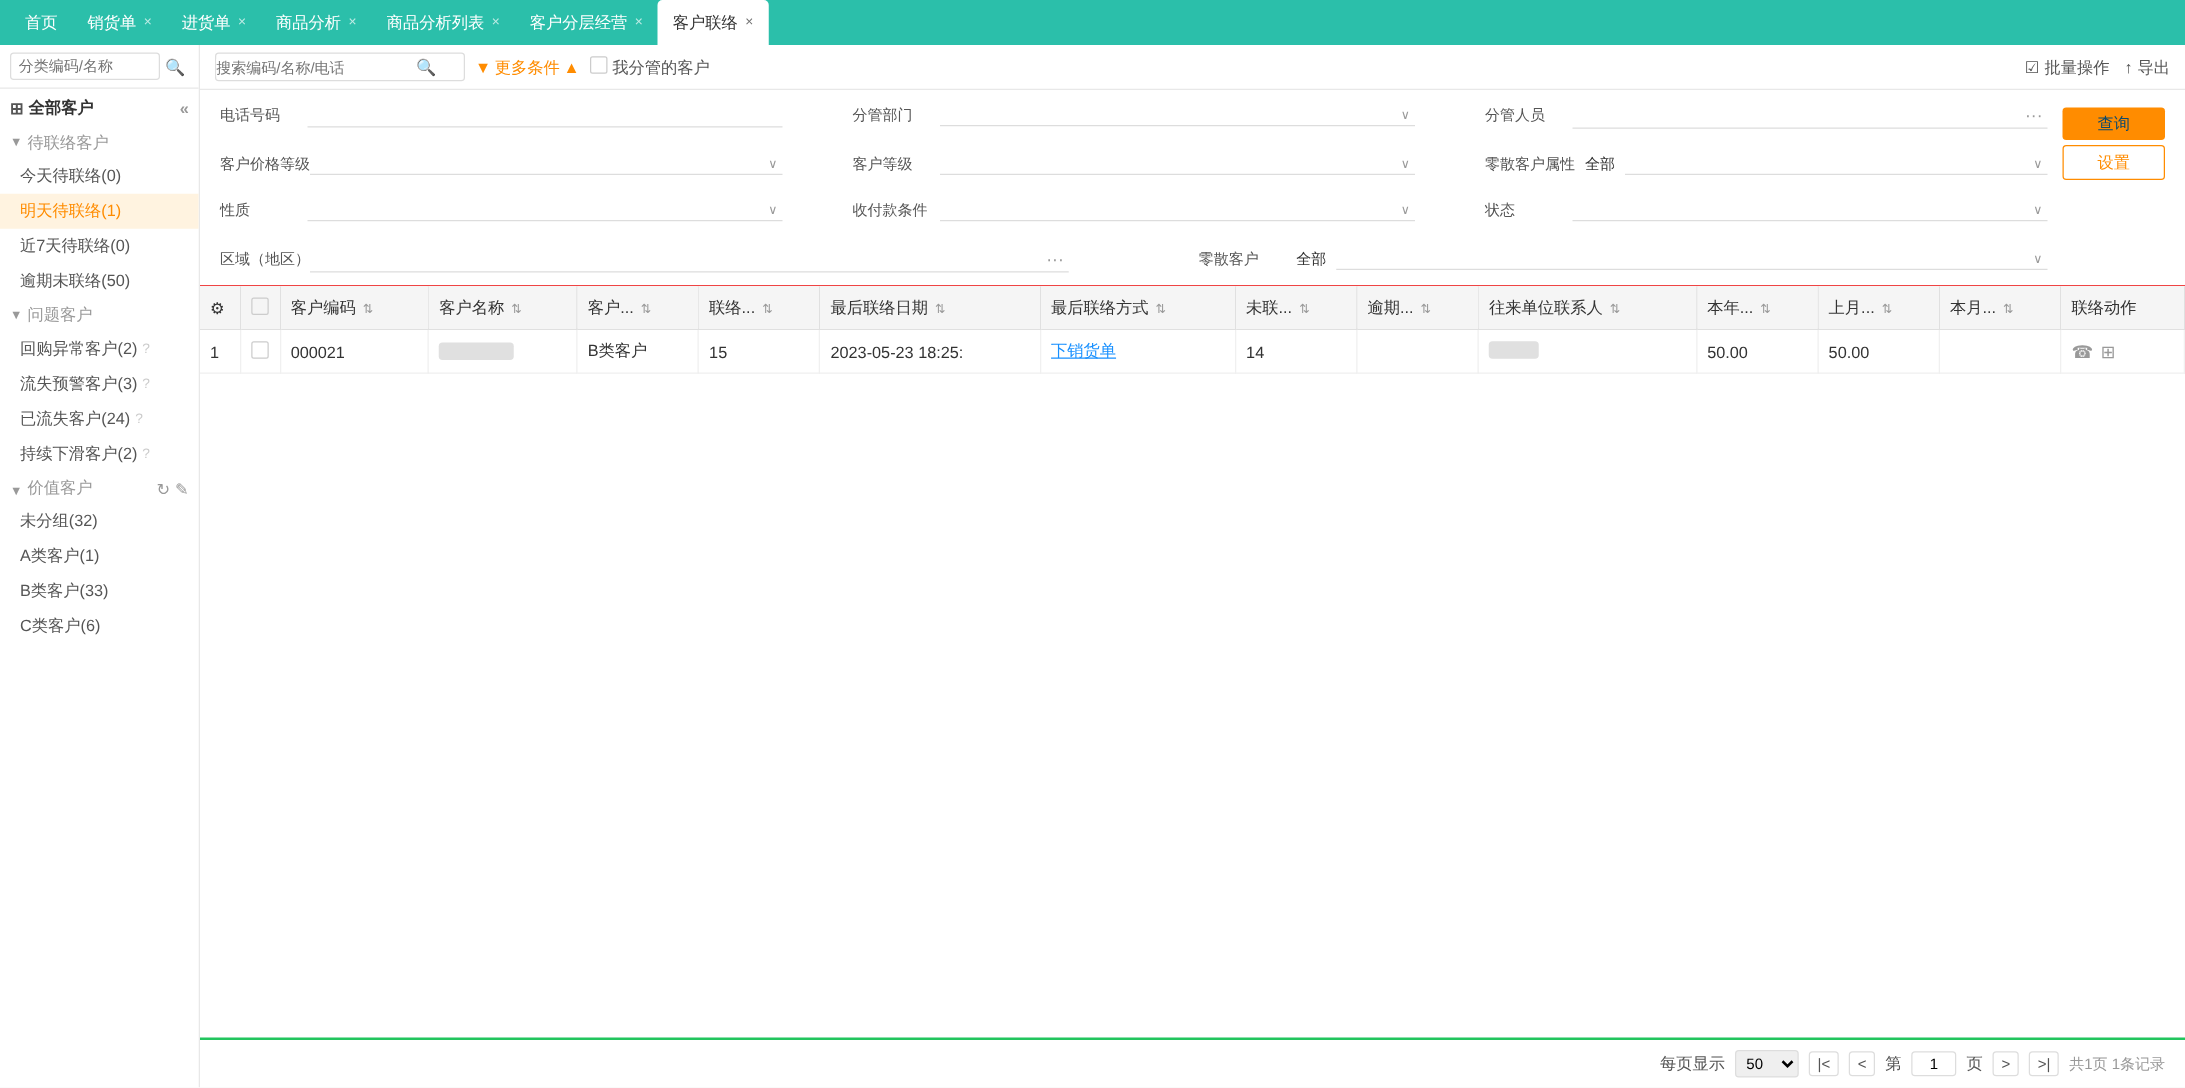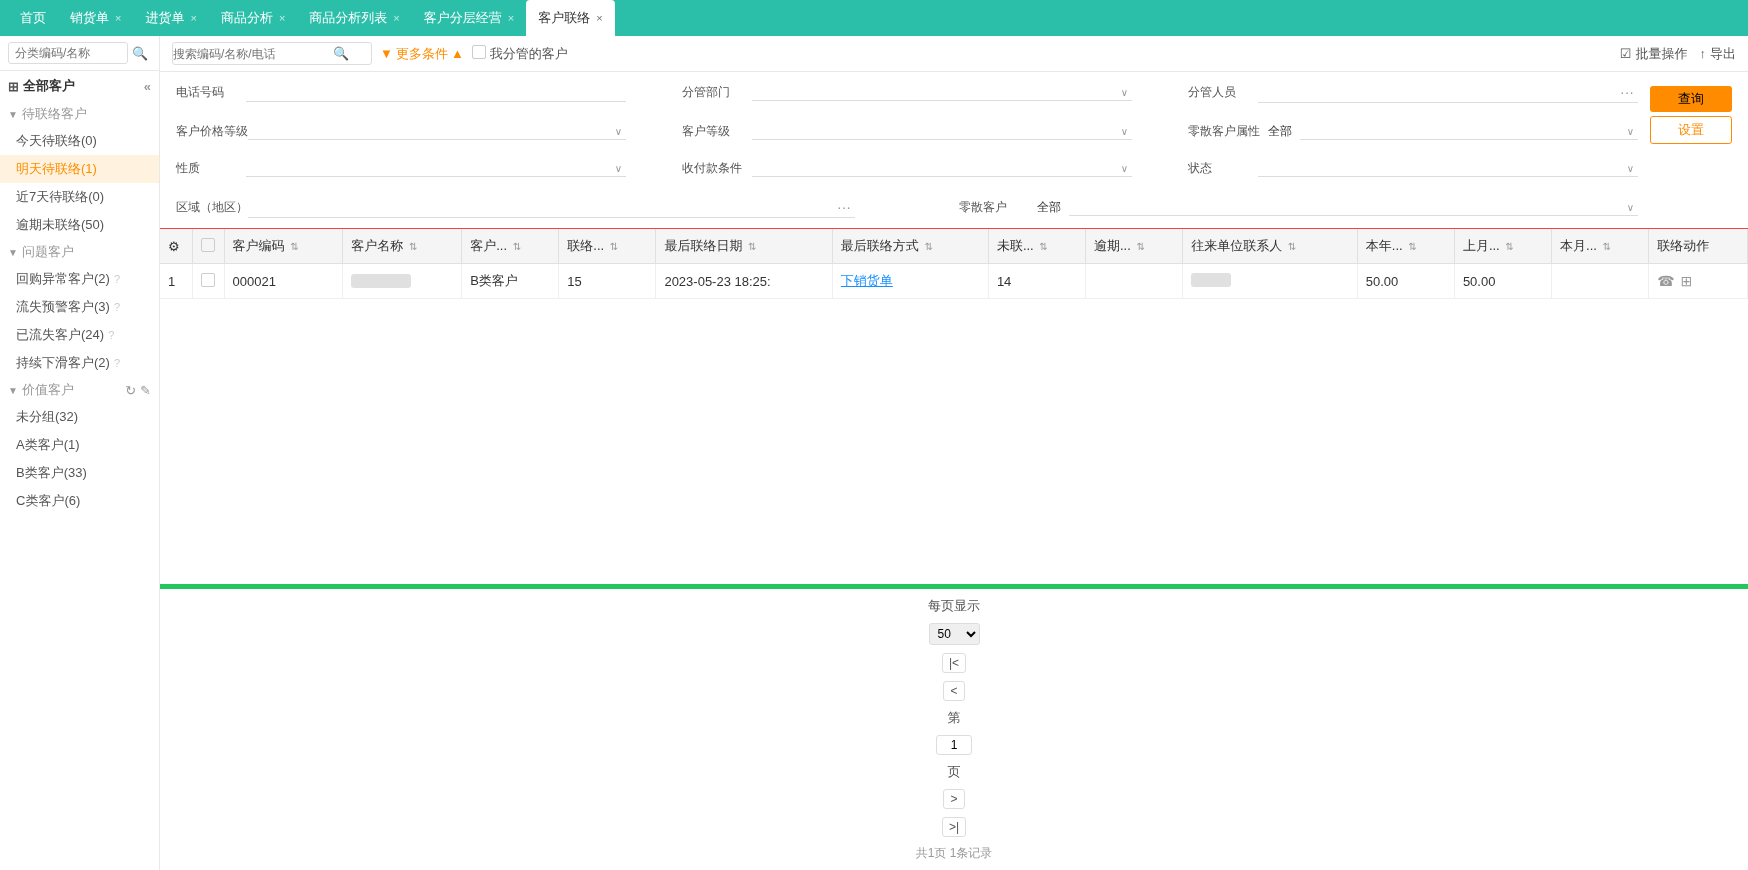--- a/index.html
+++ b/index.html
@@ -84,21 +84,21 @@
       cursor: pointer;
       color: #555;
       font-size: 12px;
       display: flex;
       align-items: center;
     }
     .sidebar-item.active { background: #fff3e0; color: #ff8c00; font-weight: 500; }
     .sidebar-item .question-icon { margin-left: 4px; color: #ccc; font-size: 11px; }
     .sidebar-value-section {
       display: flex;
-      align-items: center;
+      align-items: flex-end;
       padding: 4px 8px;
       color: #999;
       font-size: 12px;
     }
     .sidebar-value-section::before { content: '▼'; font-size: 10px; margin-right: 4px; }
     .sidebar-value-actions { margin-left: auto; display: flex; gap: 4px; }
 
     
     .content-area {
       flex: 1;
@@ -223,21 +223,21 @@
     }
     .filter-chevron { color: #999; font-size: 10px; }
     .filter-dots { color: #999; font-size: 14px; margin-left: 4px; cursor: pointer; }
     .action-buttons {
       display: flex;
       flex-direction: column;
       gap: 4px;
     }
     .btn-query {
       background: #ff8c00;
-      color: #000000;
+      color: #0c4a6e;
       border: none;
       border-radius: 3px;
       padding: 4px 28px;
       cursor: pointer;
       font-size: 13px;
     }
     .btn-set {
       background: #fff;
       color: #ff8c00;
       border: 1px solid #ff8c00;
@@ -290,30 +290,29 @@
       background: #e0e0e0;
       border-radius: 3px;
       color: transparent;
       min-width: 60px;
       height: 14px;
     }
 
     
     .pagination-bar {
       background: #fff;
-      border-top: 5px solid #22c55e;
+      border-top: 2px solid #22c55e;
       padding: 8px 16px;
       display: flex;
       align-items: center;
       justify-content: flex-end;
       gap: 8px;
       font-size: 12px;
       color: #555;
       flex-shrink: 0;
-      flex-direction: column;
     }
     .pagination-select {
       border: 1px solid #ddd;
       border-radius: 3px;
       padding: 2px 4px;
       font-size: 12px;
     }
     .page-btn {
       border: 1px solid #ddd;
       background: #fff;

